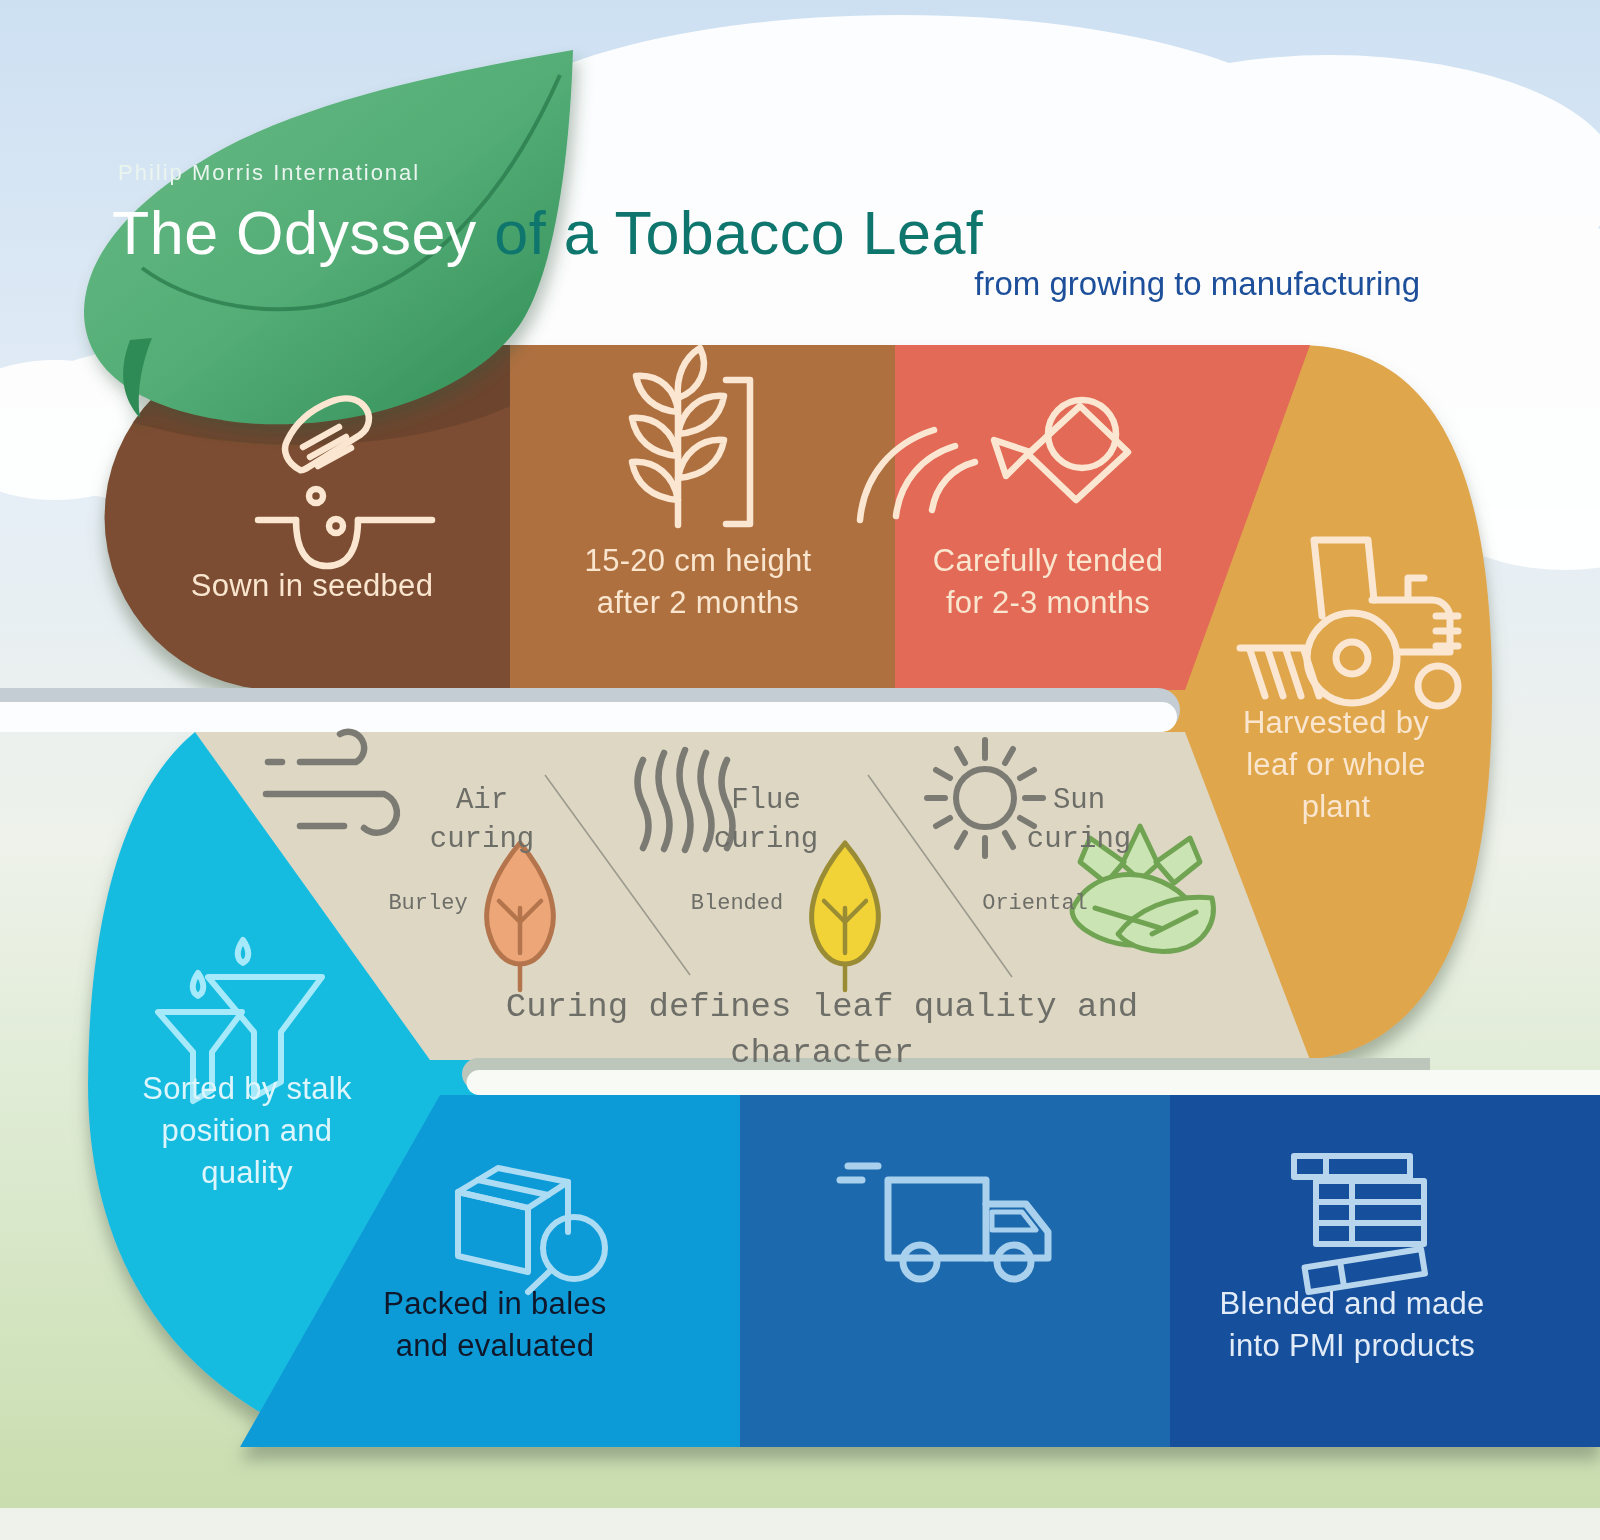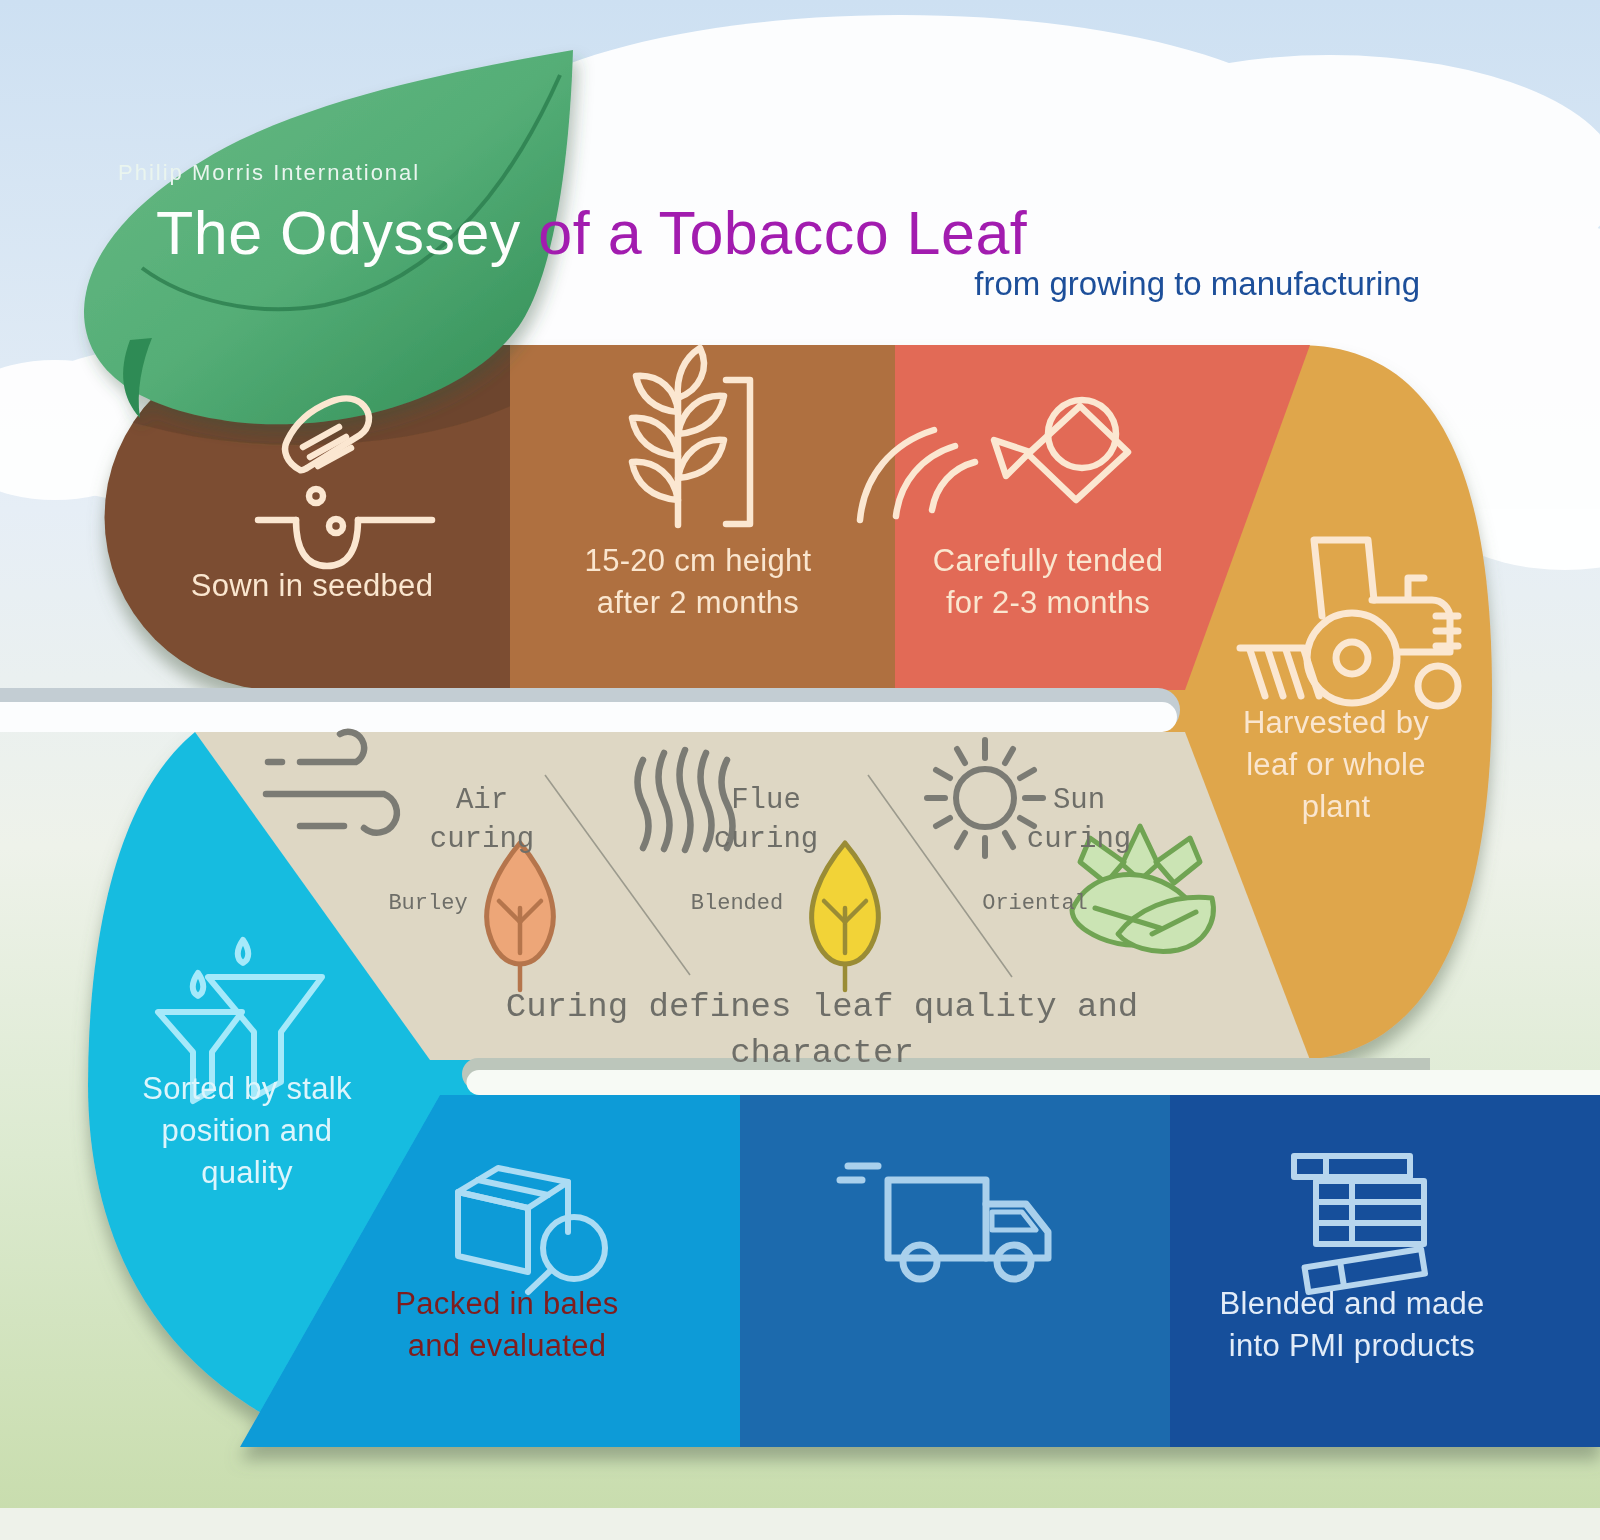--- a/index.html
+++ b/index.html
@@ -6,22 +6,22 @@
   #stage{position:relative;width:1600px;height:1508px;overflow:hidden;
          font-family:"Liberation Sans",sans-serif;}
   #scene{position:absolute;left:0;top:0;}
   .lbl{position:absolute;text-align:center;white-space:pre-line;line-height:1.36;
        font-family:"Liberation Sans",sans-serif;pointer-events:none;}
   .cream{color:#FAE6CF;}
   .stage-lbl{font-size:31px;font-weight:400;letter-spacing:.3px;}
   .gray-lbl{color:#6E6E68;font-family:Liberation Mono, monospace;}
   .brand{font-size:22px;color:#EAF5EF;letter-spacing:2px;font-weight:400;}
   .title{font-size:61px;font-weight:500;letter-spacing:.5px;white-space:nowrap;}
-  .title .t1{color:#FDFEFD;margin-left:44px;}
-  .title .t2{color:#a21caf;}
+  .title .t1{color:#FDFEFD;}
+  .title .t2{color:#0f766e;}
   .subtitle{font-size:33px;color:#1D4F9A;text-align:right;font-weight:400;}
   .method{font-size:29px;}
   .variety{font-size:22px;}
   .caption{font-size:34px;}
 </style>
 </head>
 <body>
 
 <div id="stage">
 
@@ -263,21 +263,21 @@
 <div class="lbl stage-lbl cream" style="left:513px;top:540px;width:370px;">15-20 cm height
 after 2 months</div>
 <div class="lbl stage-lbl cream" style="left:863px;top:540px;width:370px;">Carefully tended
 for 2-3 months</div>
 <div class="lbl stage-lbl cream" style="left:1181px;top:702px;width:310px;">Harvested by
 leaf or whole
 plant</div>
 <div class="lbl stage-lbl" style="left:97px;top:1068px;width:300px;color:#DDF5FC;">Sorted by stalk
 position and
 quality</div>
-<div class="lbl stage-lbl" style="left:332px;top:1283px;width:350px;color:#7f1d1d;">Packed in bales
+<div class="lbl stage-lbl" style="left:320px;top:1283px;width:350px;color:#0f172a;">Packed in bales
 and evaluated</div>
 <div class="lbl stage-lbl" style="left:1157px;top:1283px;width:390px;color:#E2ECF8;">Blended and made
 into PMI products</div>
 
 <div class="lbl method gray-lbl" style="left:402px;top:781px;width:160px;">Air
 curing</div>
 <div class="lbl method gray-lbl" style="left:686px;top:781px;width:160px;">Flue
 curing</div>
 <div class="lbl method gray-lbl" style="left:999px;top:781px;width:160px;">Sun
 curing</div>

